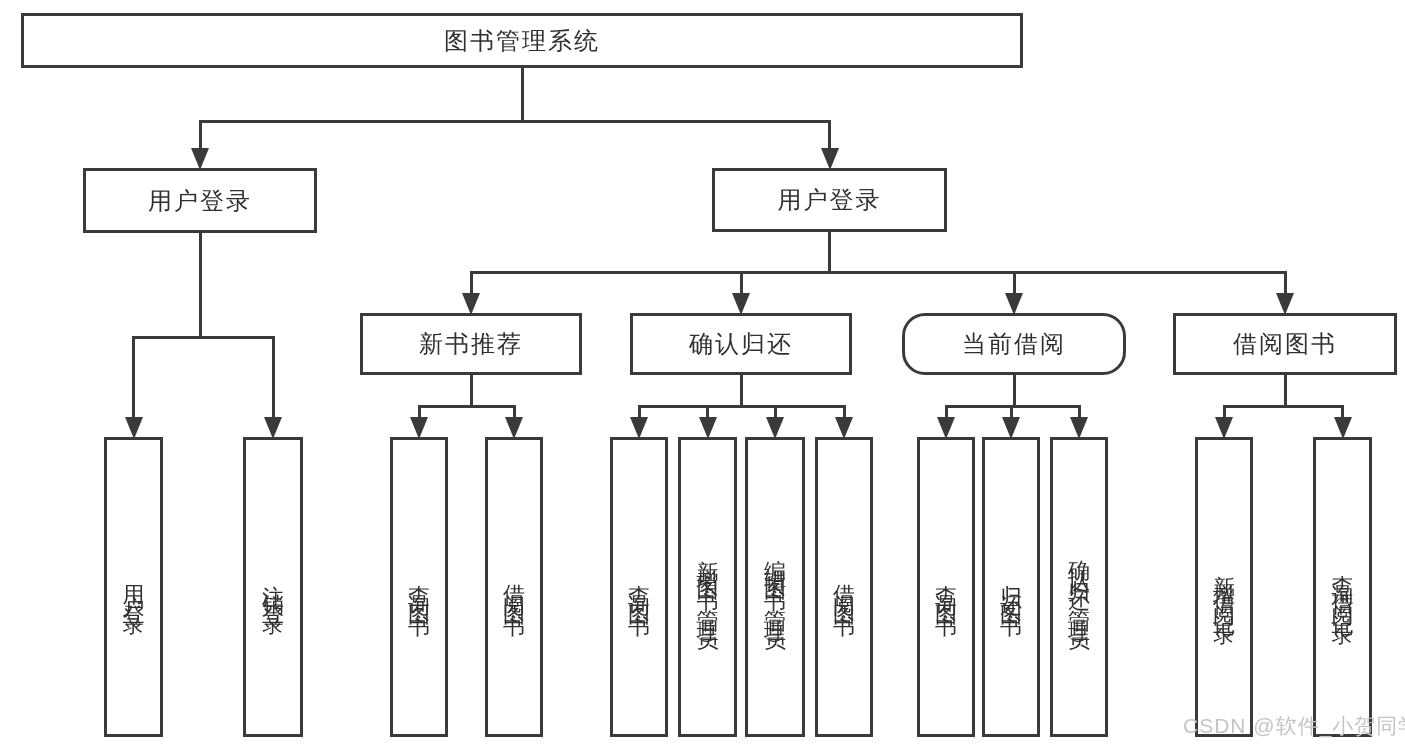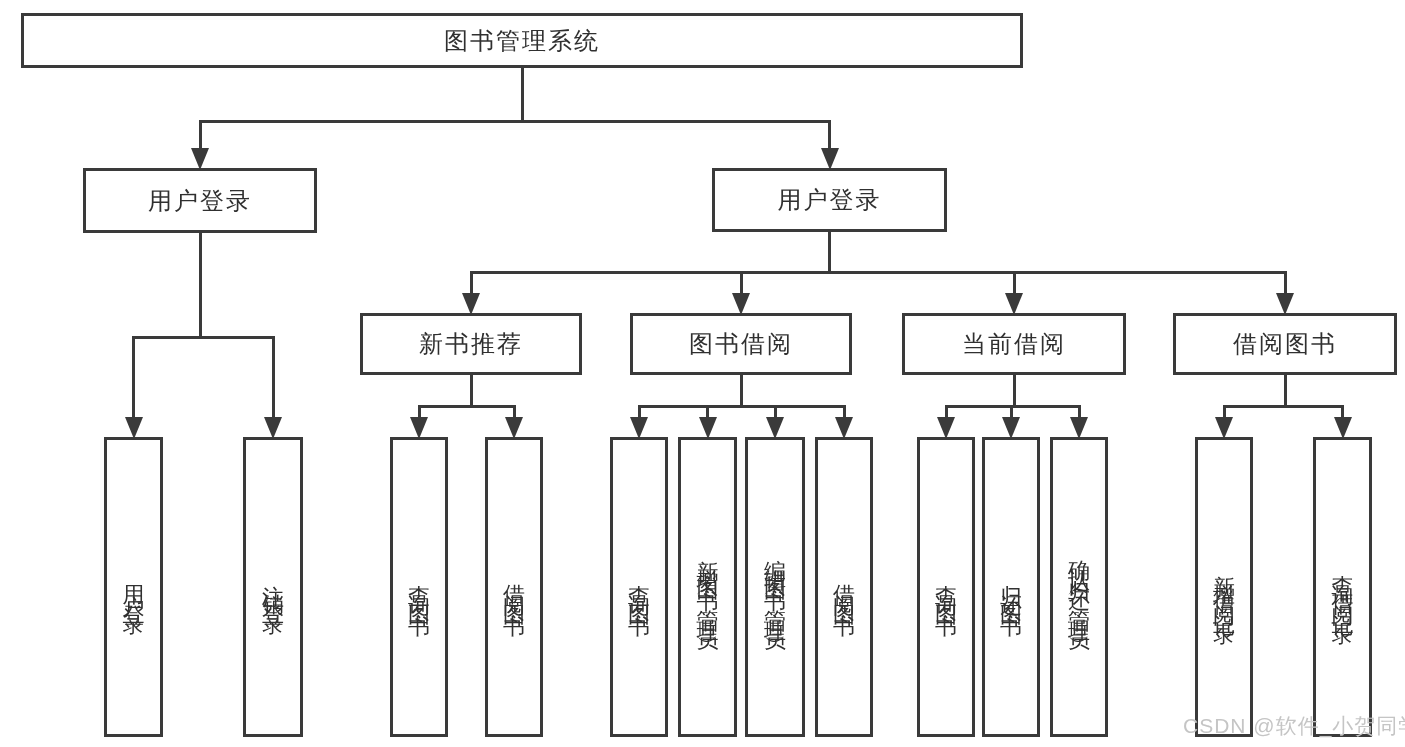--- a/index.html
+++ b/index.html
@@ -69,23 +69,23 @@
       <div class="node h" style="left: 83px; top: 168px; width: 234px; height: 65px; border-color: rgb(58, 58, 58); color: rgb(48, 48, 48); background: rgb(255, 255, 255);">
         <span class="lbl">用户登录</span>
       </div>
       <div class="node h" style="left: 712px; top: 168px; width: 235px; height: 64px; border-color: rgb(58, 58, 58); color: rgb(48, 48, 48); background: rgb(255, 255, 255);">
         <span class="lbl">用户登录</span>
       </div>
       <div class="node h" style="left: 360px; top: 313px; width: 222px; height: 62px; border-color: rgb(58, 58, 58); color: rgb(48, 48, 48); background: rgb(255, 255, 255);">
         <span class="lbl">新书推荐</span>
       </div>
       <div class="node h" style="left: 630px; top: 313px; width: 222px; height: 62px; border-color: rgb(58, 58, 58); color: rgb(48, 48, 48); background: rgb(255, 255, 255);">
-        <span class="lbl">图书借阅</span>
+        <span class="lbl">确认归还</span>
       </div>
-      <div class="node h" style="left: 902px; top: 313px; width: 224px; height: 62px; border-color: rgb(58, 58, 58); color: rgb(48, 48, 48); background: rgb(255, 255, 255);">
+      <div class="node h" style="left: 902px; top: 313px; width: 224px; height: 62px; border-color: rgb(58, 58, 58); color: rgb(48, 48, 48); background: rgb(255, 255, 255); border-radius: 23px;">
         <span class="lbl">当前借阅</span>
       </div>
       <div class="node h" style="left: 1173px; top: 313px; width: 224px; height: 62px; border-color: rgb(58, 58, 58); color: rgb(48, 48, 48); background: rgb(255, 255, 255);">
         <span class="lbl">借阅图书</span>
       </div>
       <div class="node v" style="left: 104px; top: 437px; width: 59px; height: 300px; border-color: rgb(58, 58, 58); color: rgb(48, 48, 48); background: rgb(255, 255, 255);">
         <span class="lbl">用户登录</span>
       </div>
       <div class="node v" style="left: 243px; top: 437px; width: 60px; height: 300px; border-color: rgb(58, 58, 58); color: rgb(48, 48, 48); background: rgb(255, 255, 255);">
         <span class="lbl">注销登录</span>

